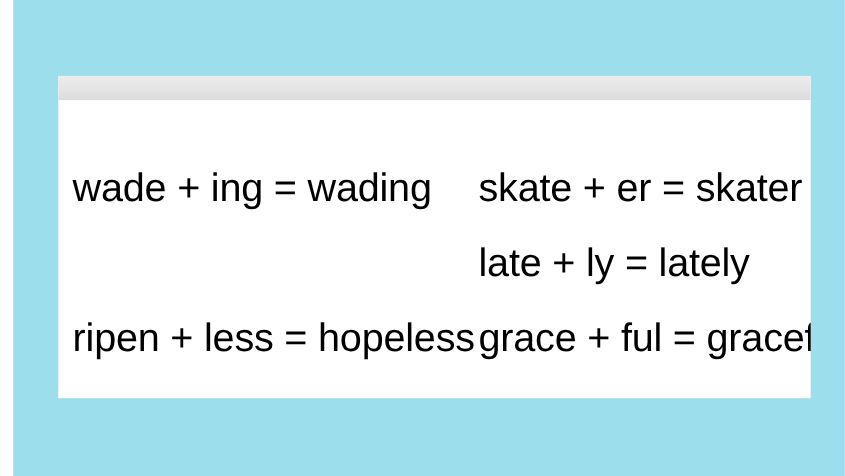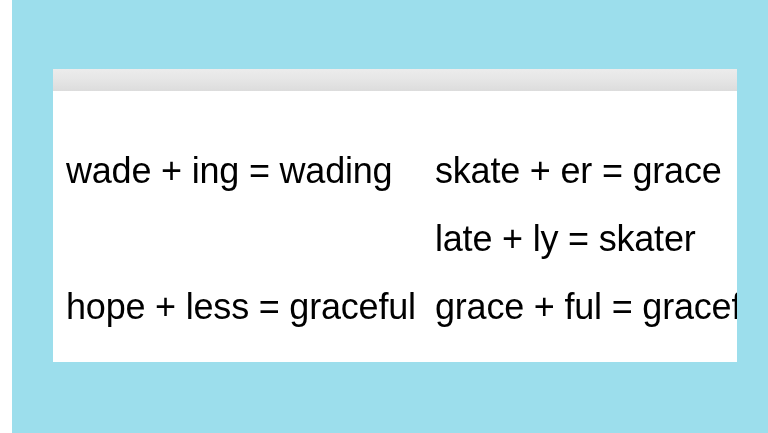--- a/index.html
+++ b/index.html
@@ -66,22 +66,22 @@
 
   <div id="card">
 
     <div id="card-header"></div>
 
     <div id="equation-grid">
 
       <div class="row-spacer"></div>
 
       <div class="equation eq-col-1" style="grid-row:2">wade + ing = wading</div>
-      <div class="equation eq-col-2" style="grid-row:2">skate + er = grace</div>
+      <div class="equation eq-col-2" style="grid-row:2">skate + er = skater</div>
 
-      <div class="equation eq-col-2" style="grid-row:3">late + ly = skater</div>
+      <div class="equation eq-col-2" style="grid-row:3">late + ly = lately</div>
 
-      <div class="equation eq-col-1" style="grid-row:4">hope + less = graceful</div>
+      <div class="equation eq-col-1" style="grid-row:4">ripen + less = hopeless</div>
       <div class="equation eq-col-2" style="grid-row:4">grace + ful = graceful</div>
 
     </div>
   </div>
 </div>
 
 </body></html>

